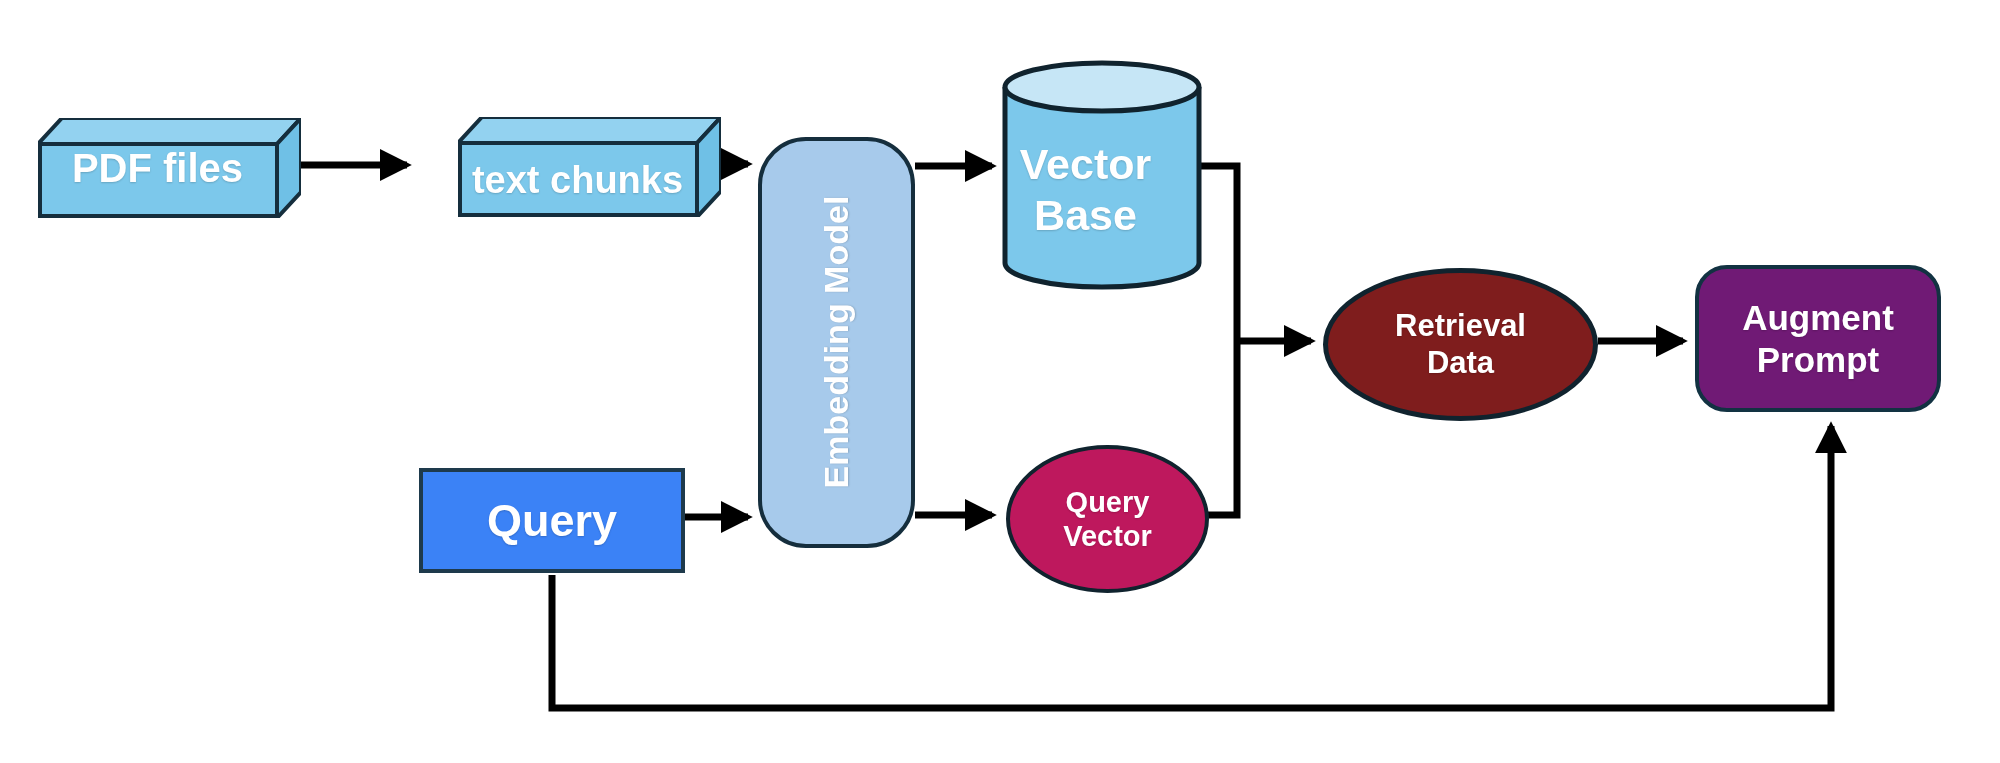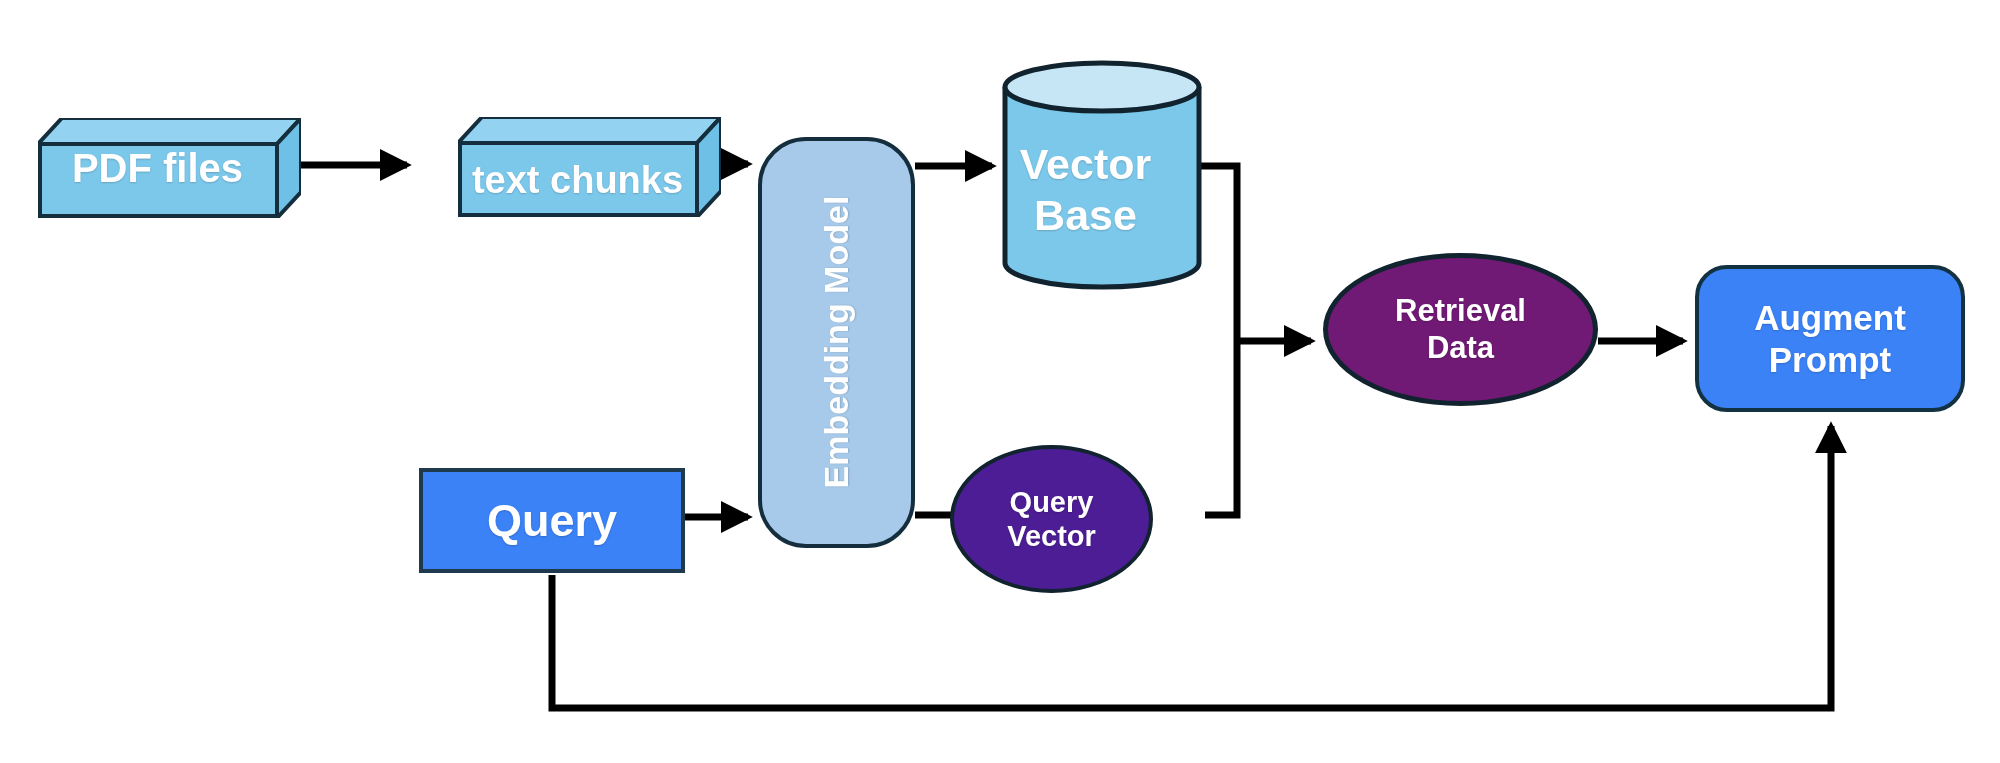--- a/index.html
+++ b/index.html
@@ -35,33 +35,33 @@
   
   #query{
     left:419px;top:468px;width:266px;height:105px;background:#3b82f6;
     border:4px solid #1E3A4C;
   }
   #query .lbl{font-size:45px;}
 
   
   .ellipse{border-radius:50%;}
   #query-vector{
-    left:950px;top:445px;width:203px;height:148px;background:#4c1d95;
+    left:1006px;top:445px;width:203px;height:148px;background:#be185d;
     border:4px solid #10232E;
   }
   #query-vector .lbl{font-size:29px;}
   #retrieval-data{
-    left:1323px;top:253px;width:275px;height:153px;background:#701a75;
+    left:1323px;top:268px;width:275px;height:153px;background:#7f1d1d;
     border:5px solid #10232E;
   }
   #retrieval-data .lbl{font-size:31px;}
 
   
   #augment-prompt{
-    left:1695px;top:265px;width:270px;height:147px;background:#3b82f6;
+    left:1695px;top:265px;width:246px;height:147px;background:#701a75;
     border:4px solid #123242;border-radius:32px;
   }
   #augment-prompt .lbl{font-size:35px;}
 </style>
 </head>
 <body>
 
 <div id="canvas">
 
   <svg id="edges" viewBox="0 0 2000 763" xmlns="http://www.w3.org/2000/svg">

